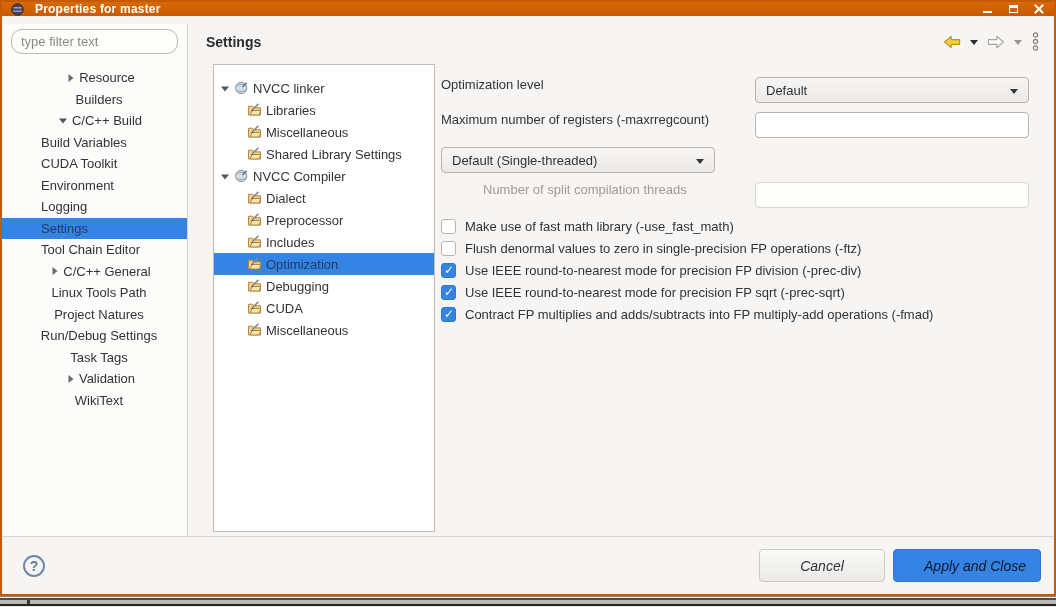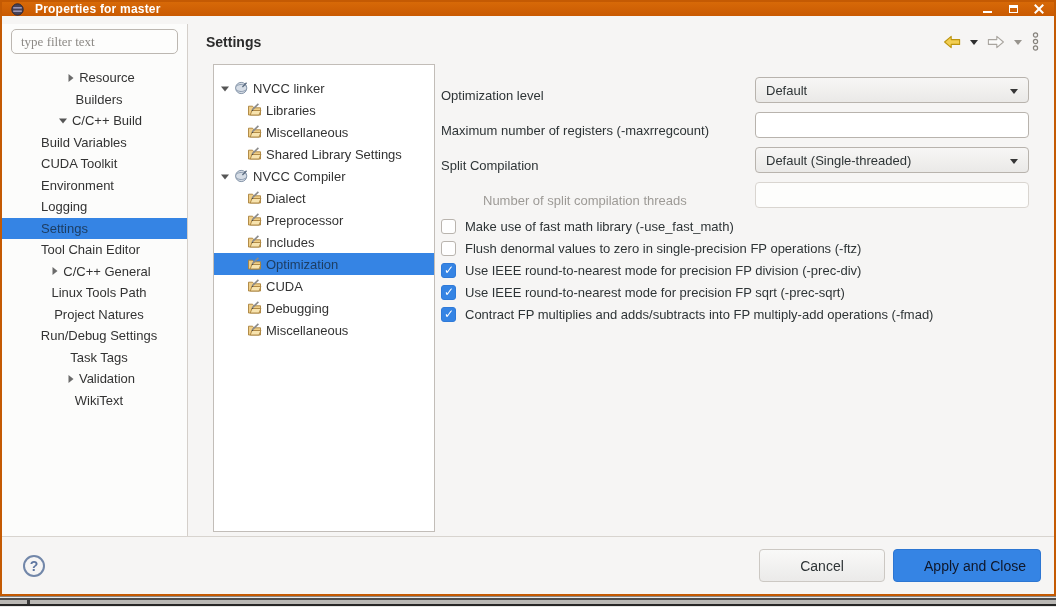--- a/index.html
+++ b/index.html
@@ -17,22 +17,22 @@
   .glyph-min{width:9px;height:2px;background:#fff;margin-top:6px;}
   .glyph-max{width:9px;height:8px;border:2px solid #fff;border-width:3px 1.5px 1.5px 1.5px;box-sizing:border-box;}
   .glyph-close{position:relative;width:10px;height:10px;}
   .glyph-close::before,.glyph-close::after{content:"";position:absolute;left:-1px;top:4px;width:12px;height:2px;background:#fff;}
   .glyph-close::before{transform:rotate(45deg);}
   .glyph-close::after{transform:rotate(-45deg);}
   
   .filter-wrap{position:absolute;left:0;top:22px;width:186px;height:35px;background:#fcfcfb;
                border-right:1px solid #d4cfca;box-sizing:border-box;}
   .filter-input{position:absolute;left:9px;top:5px;width:167px;height:25px;box-sizing:border-box;
-                border:1px solid #bcb7b1;border-radius:5px;padding:0 9px;font-size:13px;color:#444;
-                background:#fdfdfc;outline:none;font-family:Liberation Serif, serif;}
+                border:1px solid #bcb7b1;border-radius:11px;padding:0 9px;font-size:13px;color:#444;
+                background:#fdfdfc;outline:none;font-family:Liberation Sans, sans-serif;}
   .filter-input::placeholder{color:#8d8a86;}
   .header-main{position:absolute;left:187px;top:22px;right:0;height:35px;display:flex;align-items:center;
                padding:0 14px 0 17px;box-sizing:border-box;}
   .page-title{font-weight:bold;font-size:14px;color:#2b2b2b;}
   .nav{margin-left:auto;display:flex;align-items:center;gap:9px;}
   .nav .navbtn{display:flex;align-items:center;cursor:pointer;}
   .caret-dark{border:4.5px solid transparent;border-top:5px solid #2e2e2e;transform:translateY(3px);}
   .caret-gray{border:4.5px solid transparent;border-top:5px solid #98948e;transform:translateY(3px);}
   
   .sidebar{position:absolute;left:0;top:57px;width:186px;bottom:58px;background:#fcfcfb;
@@ -49,42 +49,42 @@
   .main{position:absolute;left:187px;top:57px;right:0;bottom:58px;}
   .cat-panel{position:absolute;left:24px;top:5px;width:222px;bottom:4px;background:#ffffff;
              border:1px solid #c2bdb8;box-sizing:border-box;padding-top:12px;overflow:hidden;}
   .crow{display:flex;align-items:center;height:22px;font-size:13px;color:#333;white-space:nowrap;cursor:default;}
   .crow .arr{width:13px;flex:none;display:flex;align-items:center;cursor:pointer;}
   .crow.lvl0{padding-left:7px;}
   .crow.lvl1{padding-left:33px;}
   .ticon{flex:none;width:15px;height:14px;margin-right:4px;display:flex;align-items:center;}
   
   .form{position:absolute;left:252px;top:18px;right:25px;}
-  .frow{display:flex;align-items:flex-end;height:26px;margin-bottom:9px;}
+  .frow{display:flex;align-items:flex-start;height:26px;margin-bottom:9px;}
   .flabel{flex:1;font-size:13px;color:#2e3436;}
   .flabel.disabled{color:#9d9a96;}
   .combo{flex:none;width:274px;height:26px;box-sizing:border-box;border:1px solid #b8b3ad;border-radius:4px;
          background:linear-gradient(#f7f6f5,#eae9e7);display:flex;align-items:center;padding:3px 10px;
          font-size:13px;color:#2e3436;cursor:pointer;}
   .combo .caret{margin-left:auto;border:4.5px solid transparent;border-top:5.5px solid #363636;transform:translateY(3px);}
   .tinput{flex:none;width:274px;height:26px;box-sizing:border-box;border:1px solid #b8b3ad;border-radius:4px;
           background:#fff;padding:0 8px;font-size:13px;outline:none;font-family:inherit;}
   .tinput:disabled{border-color:#d9d5d0;background:#fdfdfc;}
   .chrow{display:flex;align-items:center;height:22px;font-size:13px;color:#2e3436;white-space:nowrap;}
   .cb{flex:none;width:15px;height:15px;border-radius:3px;margin-right:9px;box-sizing:border-box;position:relative;cursor:pointer;}
   .cb.off{background:#fefefe;border:1px solid #b9b4ae;}
   .cb.on{background:#3584e4;border:1px solid #2f7ad8;}
   .cb .mark{position:absolute;left:2px;top:-0.5px;color:#fff;font-size:12px;font-weight:bold;line-height:15px;}
   
   .footer{position:absolute;left:0;right:0;bottom:0;height:58px;border-top:1px solid #d8d4cf;background:#f6f5f4;
           display:flex;align-items:center;padding:0 13px;box-sizing:border-box;}
   .help{width:22px;height:22px;border-radius:50%;border:2px solid #7287a9;color:#5e76a0;display:flex;
         align-items:center;justify-content:center;font-size:14px;font-weight:bold;box-sizing:border-box;
         margin-left:8px;cursor:pointer;background:transparent;}
-  .btns{margin-left:auto;display:flex;gap:8px;}
+  .btns{margin-left:auto;display:flex;gap:8px;font-style:italic;}
   .btn{height:33px;border-radius:4px;font-size:14px;display:flex;align-items:center;justify-content:center;
        box-sizing:border-box;cursor:pointer;}
   .btn.cancel{width:126px;background:linear-gradient(#f9f9f8,#ebeae9);border:1px solid #ccc8c3;color:#2e3436;}
   .btn.primary{width:148px;background:#3584e4;border:1px solid #2d76d2;color:#0f172a;padding-left:16px;}
   
   .bottom-strip{position:absolute;left:0;top:598px;width:1056px;height:8px;background:#bab8b5;
                 border-top:2px solid #4c4c4c;border-bottom:2px solid #262626;box-sizing:border-box;}
   .bottom-strip .tick{position:absolute;left:27px;top:0;width:3px;height:100%;background:#3a3a3a;}
 </style>
 </head>
@@ -308,32 +308,32 @@
         </div>
         <div class="crow lvl1">
           <span class="ticon">
               <svg width="15" height="14" viewBox="0 0 15 14">
                 <path d="M1.5 12V3.2h4.1l1.2 1.6h6.7V12z" fill="#efce87" stroke="#a9813b" stroke-width=".9" stroke-linejoin="round"></path>
                 <path d="M3.2 12l1.8-4.5h8.9L12.1 12z" fill="#f7e3ae" stroke="#a9813b" stroke-width=".9" stroke-linejoin="round"></path>
                 <path d="M5.2 6.8 11.4 .9" stroke="#8a8a8a" stroke-width="1.6"></path>
                 <path d="M4.2 8.2 5.2 6.8l1.2 1z" fill="#444"></path>
               </svg>
             </span>
+          <span>Debugging</span>
+        </div>
+        <div class="crow lvl1">
+          <span class="ticon">
+              <svg width="15" height="14" viewBox="0 0 15 14">
+                <path d="M1.5 12V3.2h4.1l1.2 1.6h6.7V12z" fill="#efce87" stroke="#a9813b" stroke-width=".9" stroke-linejoin="round"></path>
+                <path d="M3.2 12l1.8-4.5h8.9L12.1 12z" fill="#f7e3ae" stroke="#a9813b" stroke-width=".9" stroke-linejoin="round"></path>
+                <path d="M5.2 6.8 11.4 .9" stroke="#8a8a8a" stroke-width="1.6"></path>
+                <path d="M4.2 8.2 5.2 6.8l1.2 1z" fill="#444"></path>
+              </svg>
+            </span>
           <span>CUDA</span>
-        </div>
-        <div class="crow lvl1">
-          <span class="ticon">
-              <svg width="15" height="14" viewBox="0 0 15 14">
-                <path d="M1.5 12V3.2h4.1l1.2 1.6h6.7V12z" fill="#efce87" stroke="#a9813b" stroke-width=".9" stroke-linejoin="round"></path>
-                <path d="M3.2 12l1.8-4.5h8.9L12.1 12z" fill="#f7e3ae" stroke="#a9813b" stroke-width=".9" stroke-linejoin="round"></path>
-                <path d="M5.2 6.8 11.4 .9" stroke="#8a8a8a" stroke-width="1.6"></path>
-                <path d="M4.2 8.2 5.2 6.8l1.2 1z" fill="#444"></path>
-              </svg>
-            </span>
-          <span>Debugging</span>
         </div>
         <div class="crow lvl1">
           <span class="ticon">
               <svg width="15" height="14" viewBox="0 0 15 14">
                 <path d="M1.5 12V3.2h4.1l1.2 1.6h6.7V12z" fill="#efce87" stroke="#a9813b" stroke-width=".9" stroke-linejoin="round"></path>
                 <path d="M3.2 12l1.8-4.5h8.9L12.1 12z" fill="#f7e3ae" stroke="#a9813b" stroke-width=".9" stroke-linejoin="round"></path>
                 <path d="M5.2 6.8 11.4 .9" stroke="#8a8a8a" stroke-width="1.6"></path>
                 <path d="M4.2 8.2 5.2 6.8l1.2 1z" fill="#444"></path>
               </svg>
             </span>
@@ -347,21 +347,20 @@
           <span class="combo">
             <span>Default</span>
             <span class="caret"></span>
           </span>
         </div>
         <div class="frow">
           <span class="flabel">Maximum number of registers (-maxrregcount)</span>
           <input class="tinput" type="text" style="">
         </div>
         <div class="frow">
-          <span class="flabel">Split Compilation</span>
           <span class="combo">
             <span>Default (Single-threaded)</span>
             <span class="caret"></span>
           </span>
         </div>
         <div class="frow" style="margin-bottom:7px;margin-left:42px;">
           <span class="flabel disabled">Number of split compilation threads</span>
           <input class="tinput" type="text" disabled="" style="">
         </div>
 

